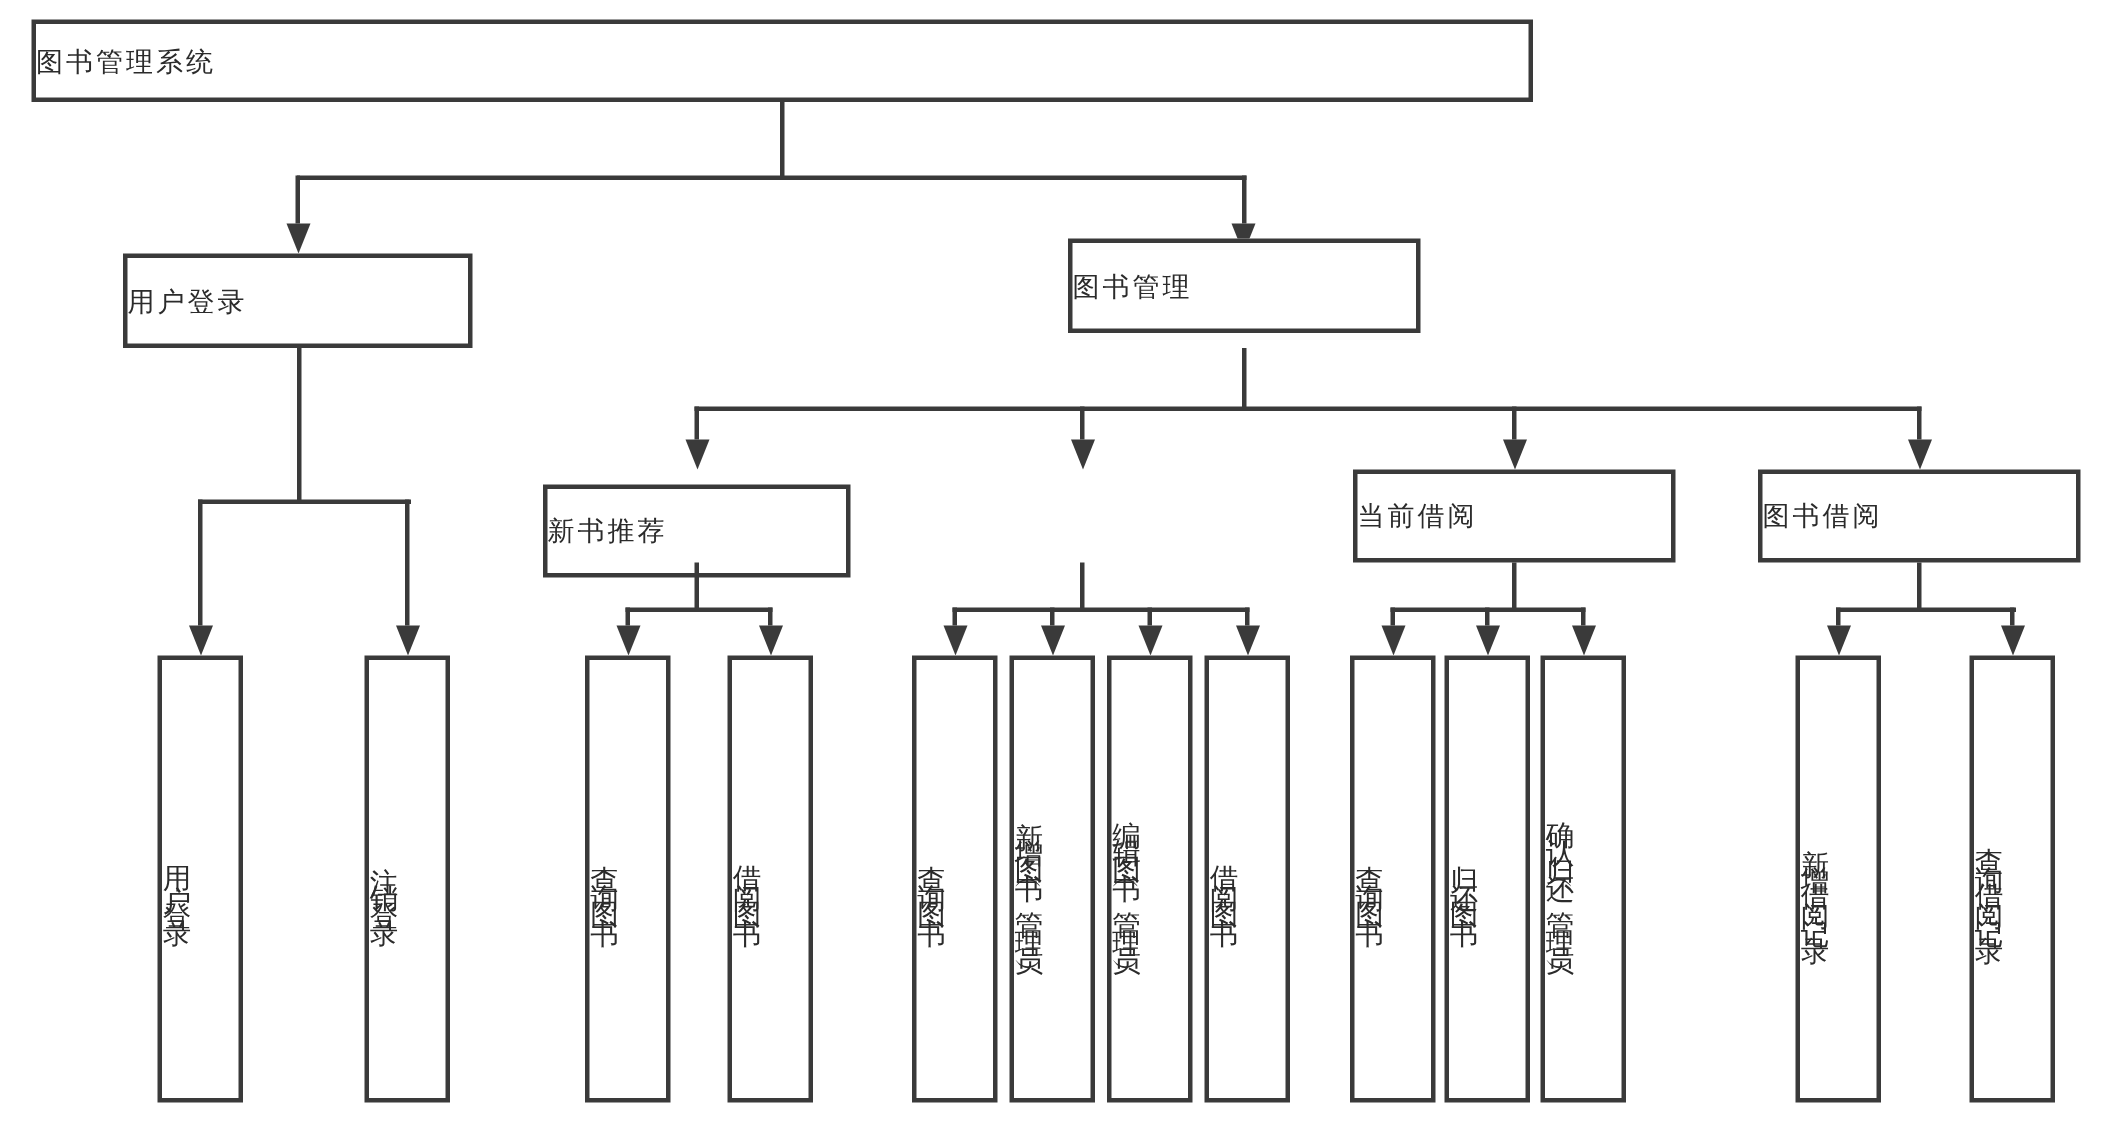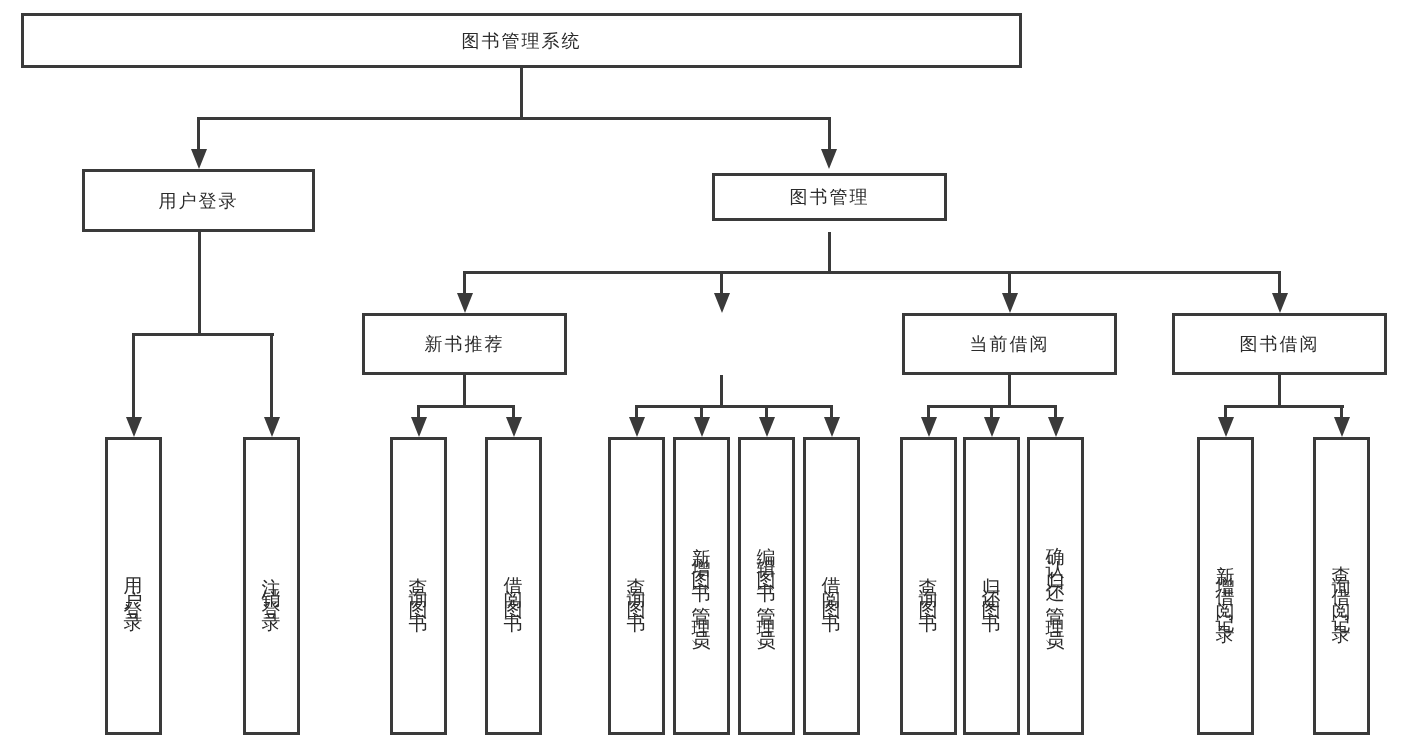--- a/index.html
+++ b/index.html
@@ -15,21 +15,20 @@
     background:#ffffff;
     overflow:hidden;
   }
   .node{
     position:absolute;
     box-sizing:border-box;
     border:3px solid var(--line);
     background:#ffffff;
     display:flex;
     align-items:center;
-    justify-content:center;
     color:var(--text);
   }
   .node-h{
     font-size:18px;
     letter-spacing:2px;
   }
   .node-v{
     width:57px;
     height:298px;
     top:437px;
@@ -72,21 +71,21 @@
   <div class="vl" style="left:520px;top:68px;height:50px;"></div>
   <div class="hl" style="left:198px;top:117px;width:633px;"></div>
   <div class="vl" style="left:197px;top:117px;height:32px;"></div>
   <div class="ar" style="left:191px;top:149px;"></div>
   <div class="vl" style="left:828px;top:117px;height:32px;"></div>
   <div class="ar" style="left:821px;top:149px;"></div>
 
   <div class="node node-h" style="left:82px;top:169px;width:233px;height:63px;">
     <span>用户登录</span>
   </div>
-  <div class="node node-h" style="left:712px;top:173px;width:235px;height:48px;">
+  <div class="node node-h" style="left:712px;top:159px;width:235px;height:63px;">
     <span>图书管理</span>
   </div>
 
   <div class="vl" style="left:198px;top:232px;height:103px;"></div>
   <div class="hl" style="left:132px;top:333px;width:142px;"></div>
   <div class="vl" style="left:132px;top:333px;height:84px;"></div>
   <div class="ar" style="left:126px;top:417px;"></div>
   <div class="vl" style="left:270px;top:333px;height:84px;"></div>
   <div class="ar" style="left:264px;top:417px;"></div>
 
@@ -94,21 +93,21 @@
   <div class="hl" style="left:463px;top:271px;width:818px;"></div>
   <div class="vl" style="left:463px;top:271px;height:22px;"></div>
   <div class="ar" style="left:457px;top:293px;"></div>
   <div class="vl" style="left:720px;top:271px;height:22px;"></div>
   <div class="ar" style="left:714px;top:293px;"></div>
   <div class="vl" style="left:1008px;top:271px;height:22px;"></div>
   <div class="ar" style="left:1002px;top:293px;"></div>
   <div class="vl" style="left:1278px;top:271px;height:22px;"></div>
   <div class="ar" style="left:1272px;top:293px;"></div>
 
-  <div class="node node-h" style="left:362px;top:313px;width:205px;height:62px;">
+  <div class="node node-h" style="left:362px;top:323px;width:205px;height:62px;">
     <span>新书推荐</span>
   </div>
   <div class="node node-h" style="left:902px;top:313px;width:215px;height:62px;">
     <span>当前借阅</span>
   </div>
   <div class="node node-h" style="left:1172px;top:313px;width:215px;height:62px;">
     <span>图书借阅</span>
   </div>
 
   <div class="vl" style="left:463px;top:375px;height:32px;"></div>

